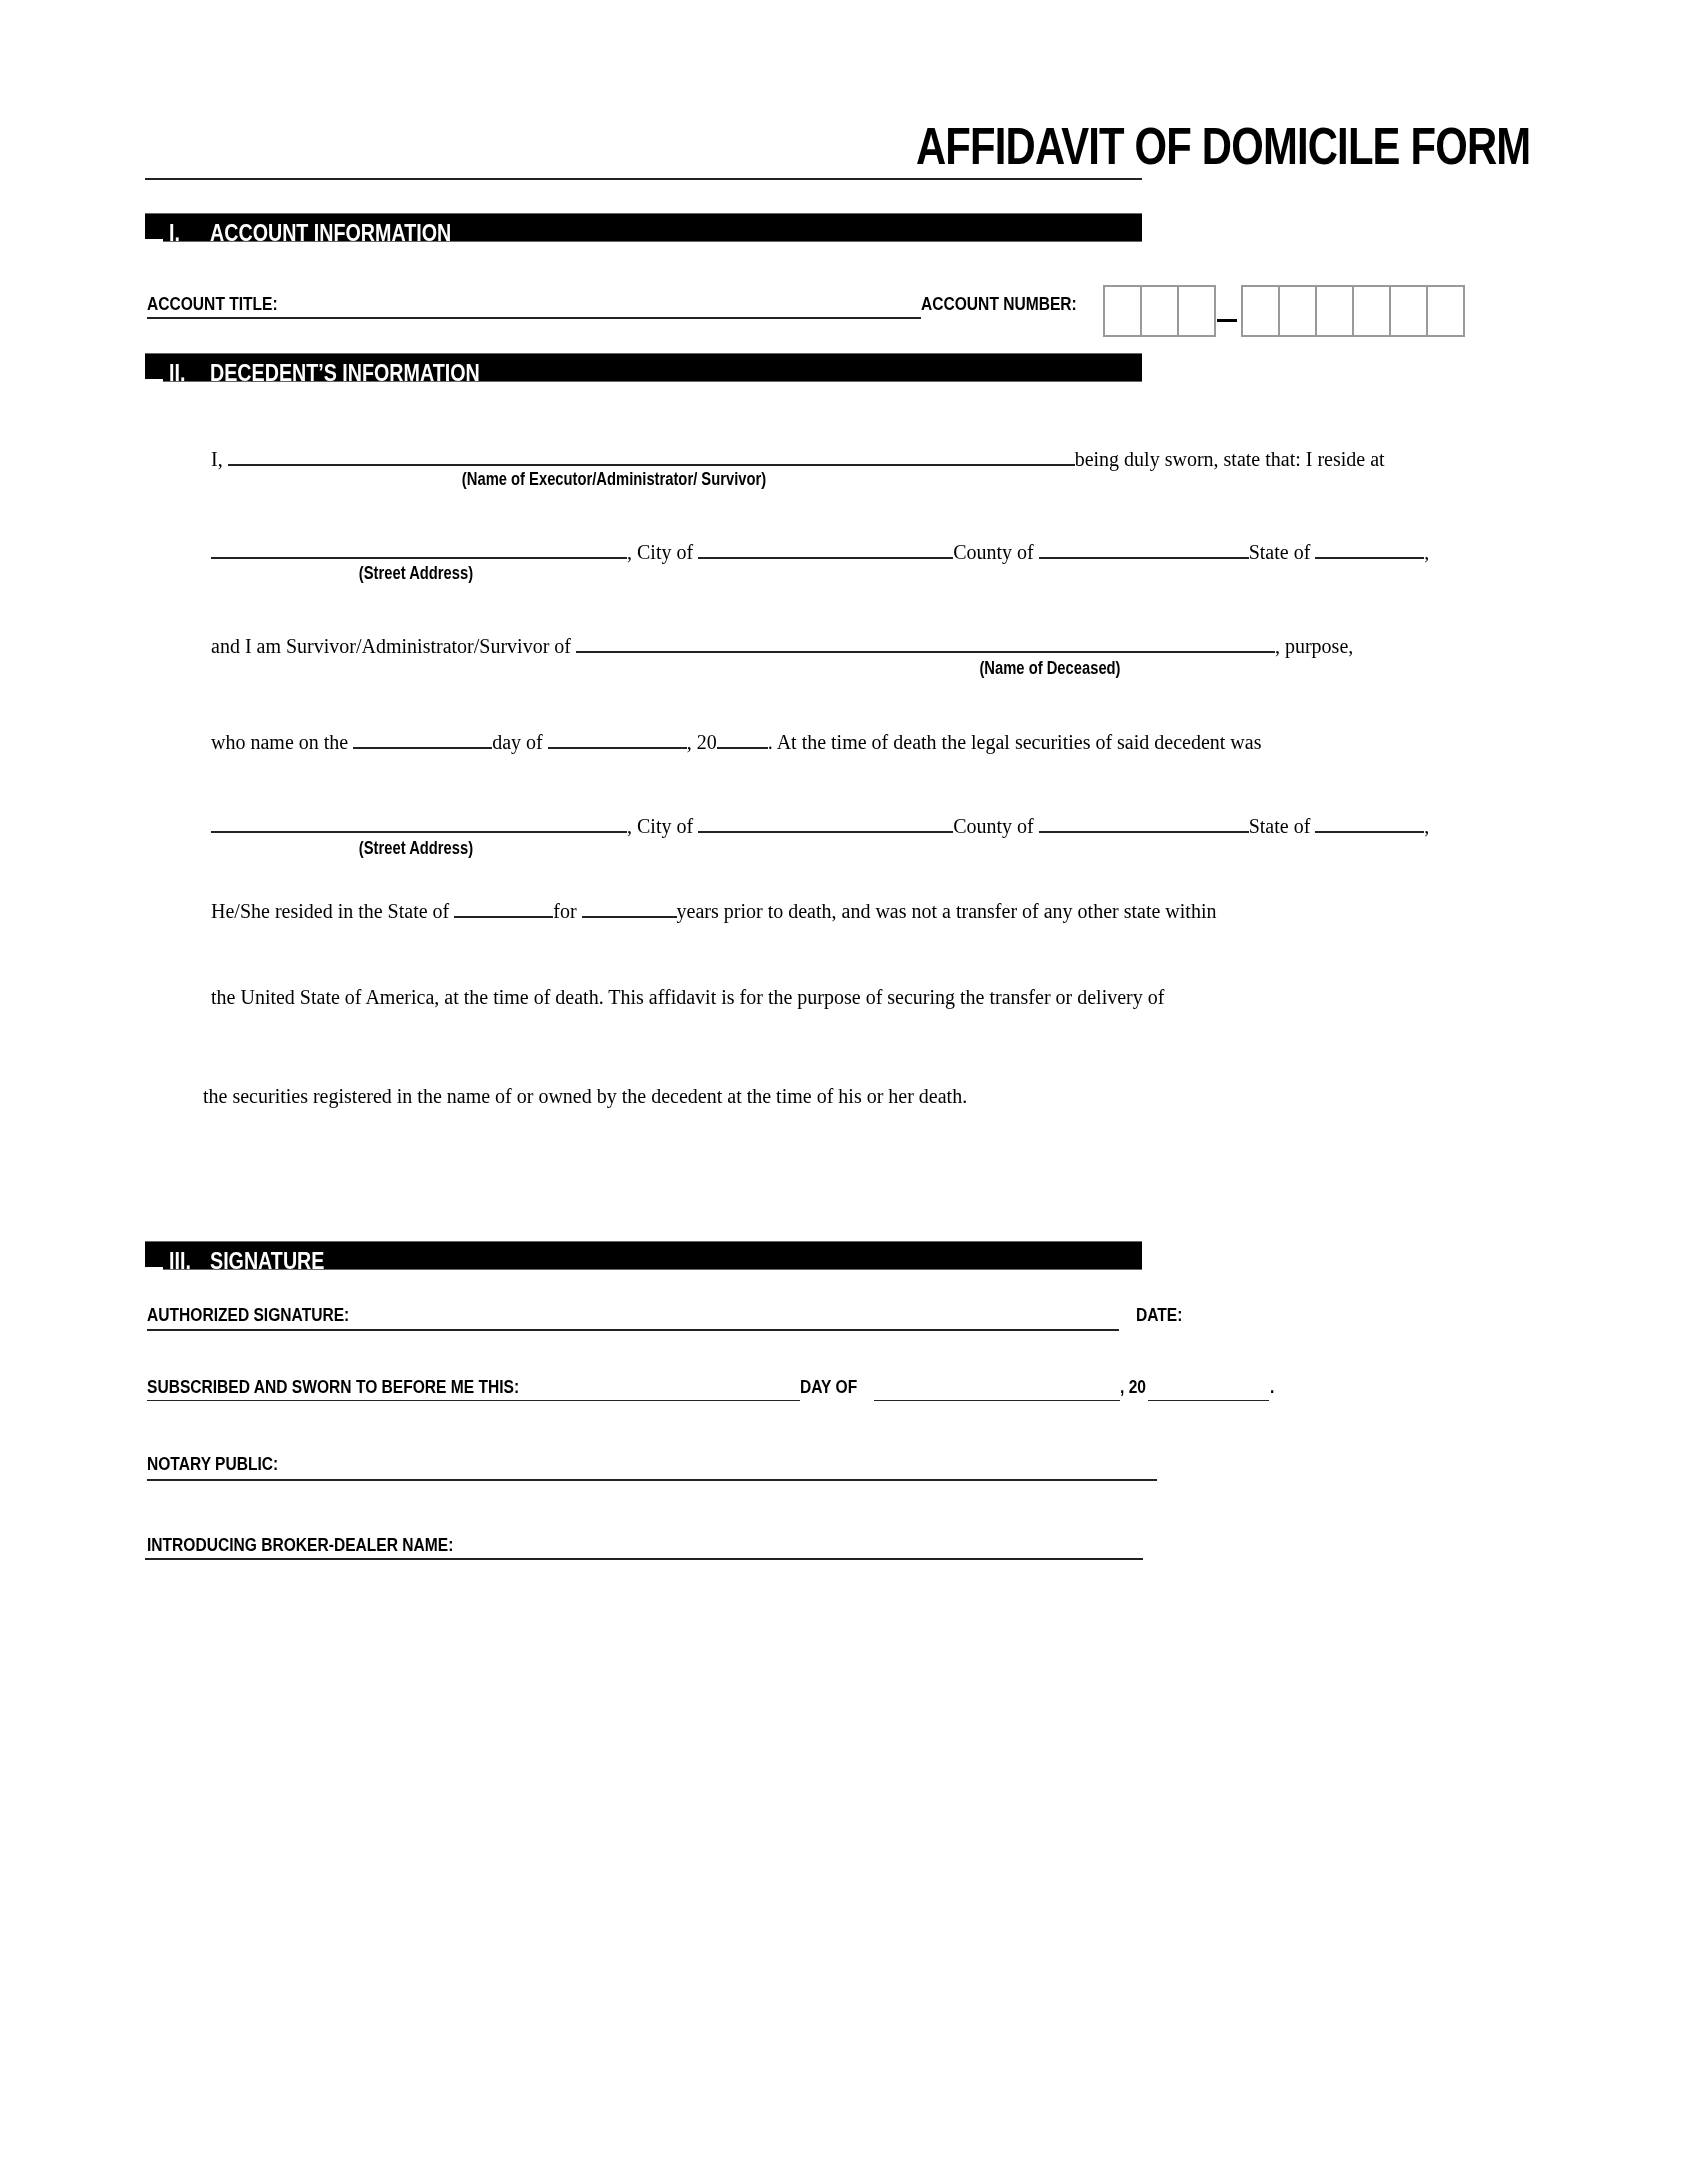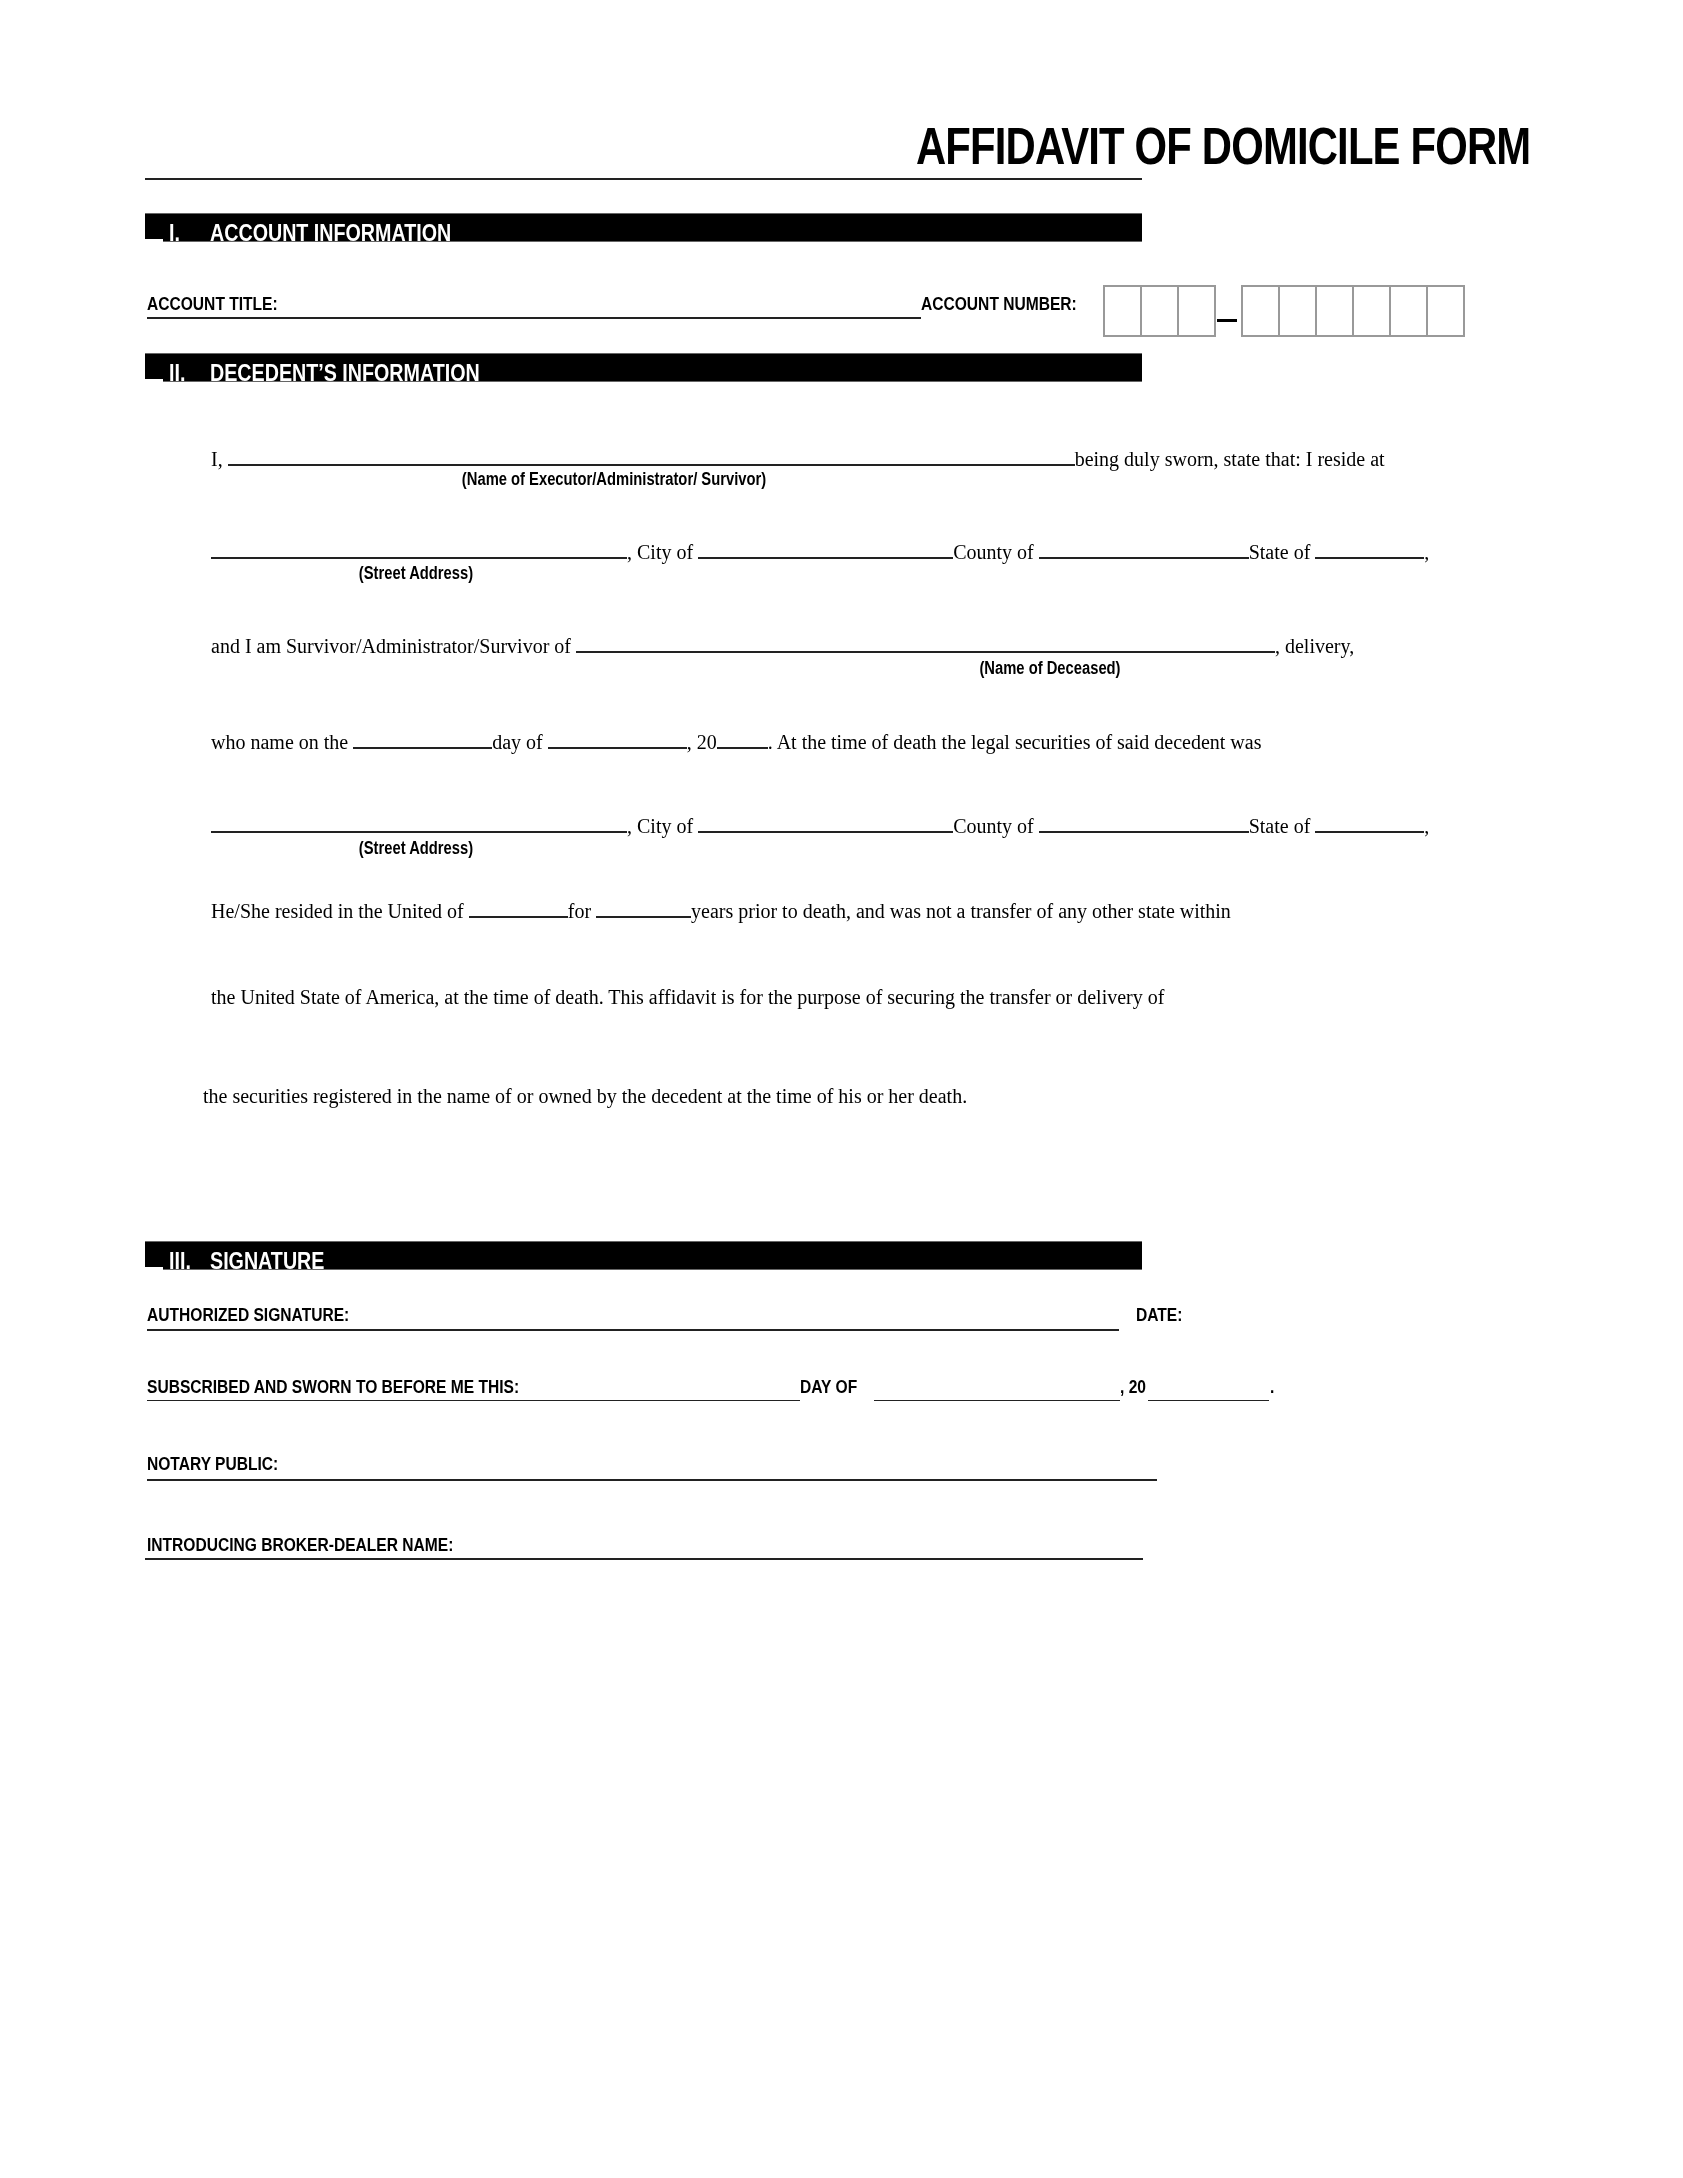--- a/index.html
+++ b/index.html
@@ -93,40 +93,40 @@
 <div class="abs serif body-line" style="left:211px; top:535px;">
   <span class="blank" style="width:416px;"></span><span>, City of</span>
   <span class="blank" style="width:255px;"></span><span>County of</span>
   <span class="blank" style="width:210px;"></span><span>State of</span>
   <span class="blank" style="width:109px;"></span><span>,</span>
 </div>
 <div class="abs sans caption" style="left:297px; top:563px; width:238px; text-align:center;">(Street Address)</div>
 
 <div class="abs serif body-line" style="left:211px; top:629px;">
   <span>and I am Survivor/Administrator/Survivor of</span>
-  <span class="blank" style="width:699px;"></span><span>, delivery,</span>
+  <span class="blank" style="width:699px;"></span><span>, purpose,</span>
 </div>
 <div class="abs sans caption" style="left:931px; top:658px; width:238px; text-align:center;">(Name of Deceased)</div>
 
 <div class="abs serif body-line" style="left:211px; top:725px;">
   <span>who name on the</span>
   <span class="blank" style="width:139px;"></span><span>day of</span>
   <span class="blank" style="width:139px;"></span><span>, 20</span><span class="blank" style="width:51px;"></span><span>. At the time of death the legal securities of said decedent was</span>
 </div>
 
 <div class="abs serif body-line" style="left:211px; top:809px;">
   <span class="blank" style="width:416px;"></span><span>, City of</span>
   <span class="blank" style="width:255px;"></span><span>County of</span>
   <span class="blank" style="width:210px;"></span><span>State of</span>
   <span class="blank" style="width:109px;"></span><span>,</span>
 </div>
 <div class="abs sans caption" style="left:297px; top:838px; width:238px; text-align:center;">(Street Address)</div>
 
 <div class="abs serif body-line" style="left:211px; top:894px;">
-  <span>He/She resided in the United of</span>
+  <span>He/She resided in the State of</span>
   <span class="blank" style="width:99px;"></span><span>for</span>
   <span class="blank" style="width:95px;"></span><span>years prior to death, and was not a transfer of any other state within</span>
 </div>
 
 <div class="abs serif body-line" style="left:211px; top:987px;">the United State of America, at the time of death. This affidavit is for the purpose of securing the transfer or delivery of</div>
 
 <div class="abs serif body-line" style="left:203px; top:1086px;">the securities registered in the name of or owned by the decedent at the time of his or her death.</div>
 
 <div class="abs section-bar" style="top:1241px;">
   <span class="stub"></span>

